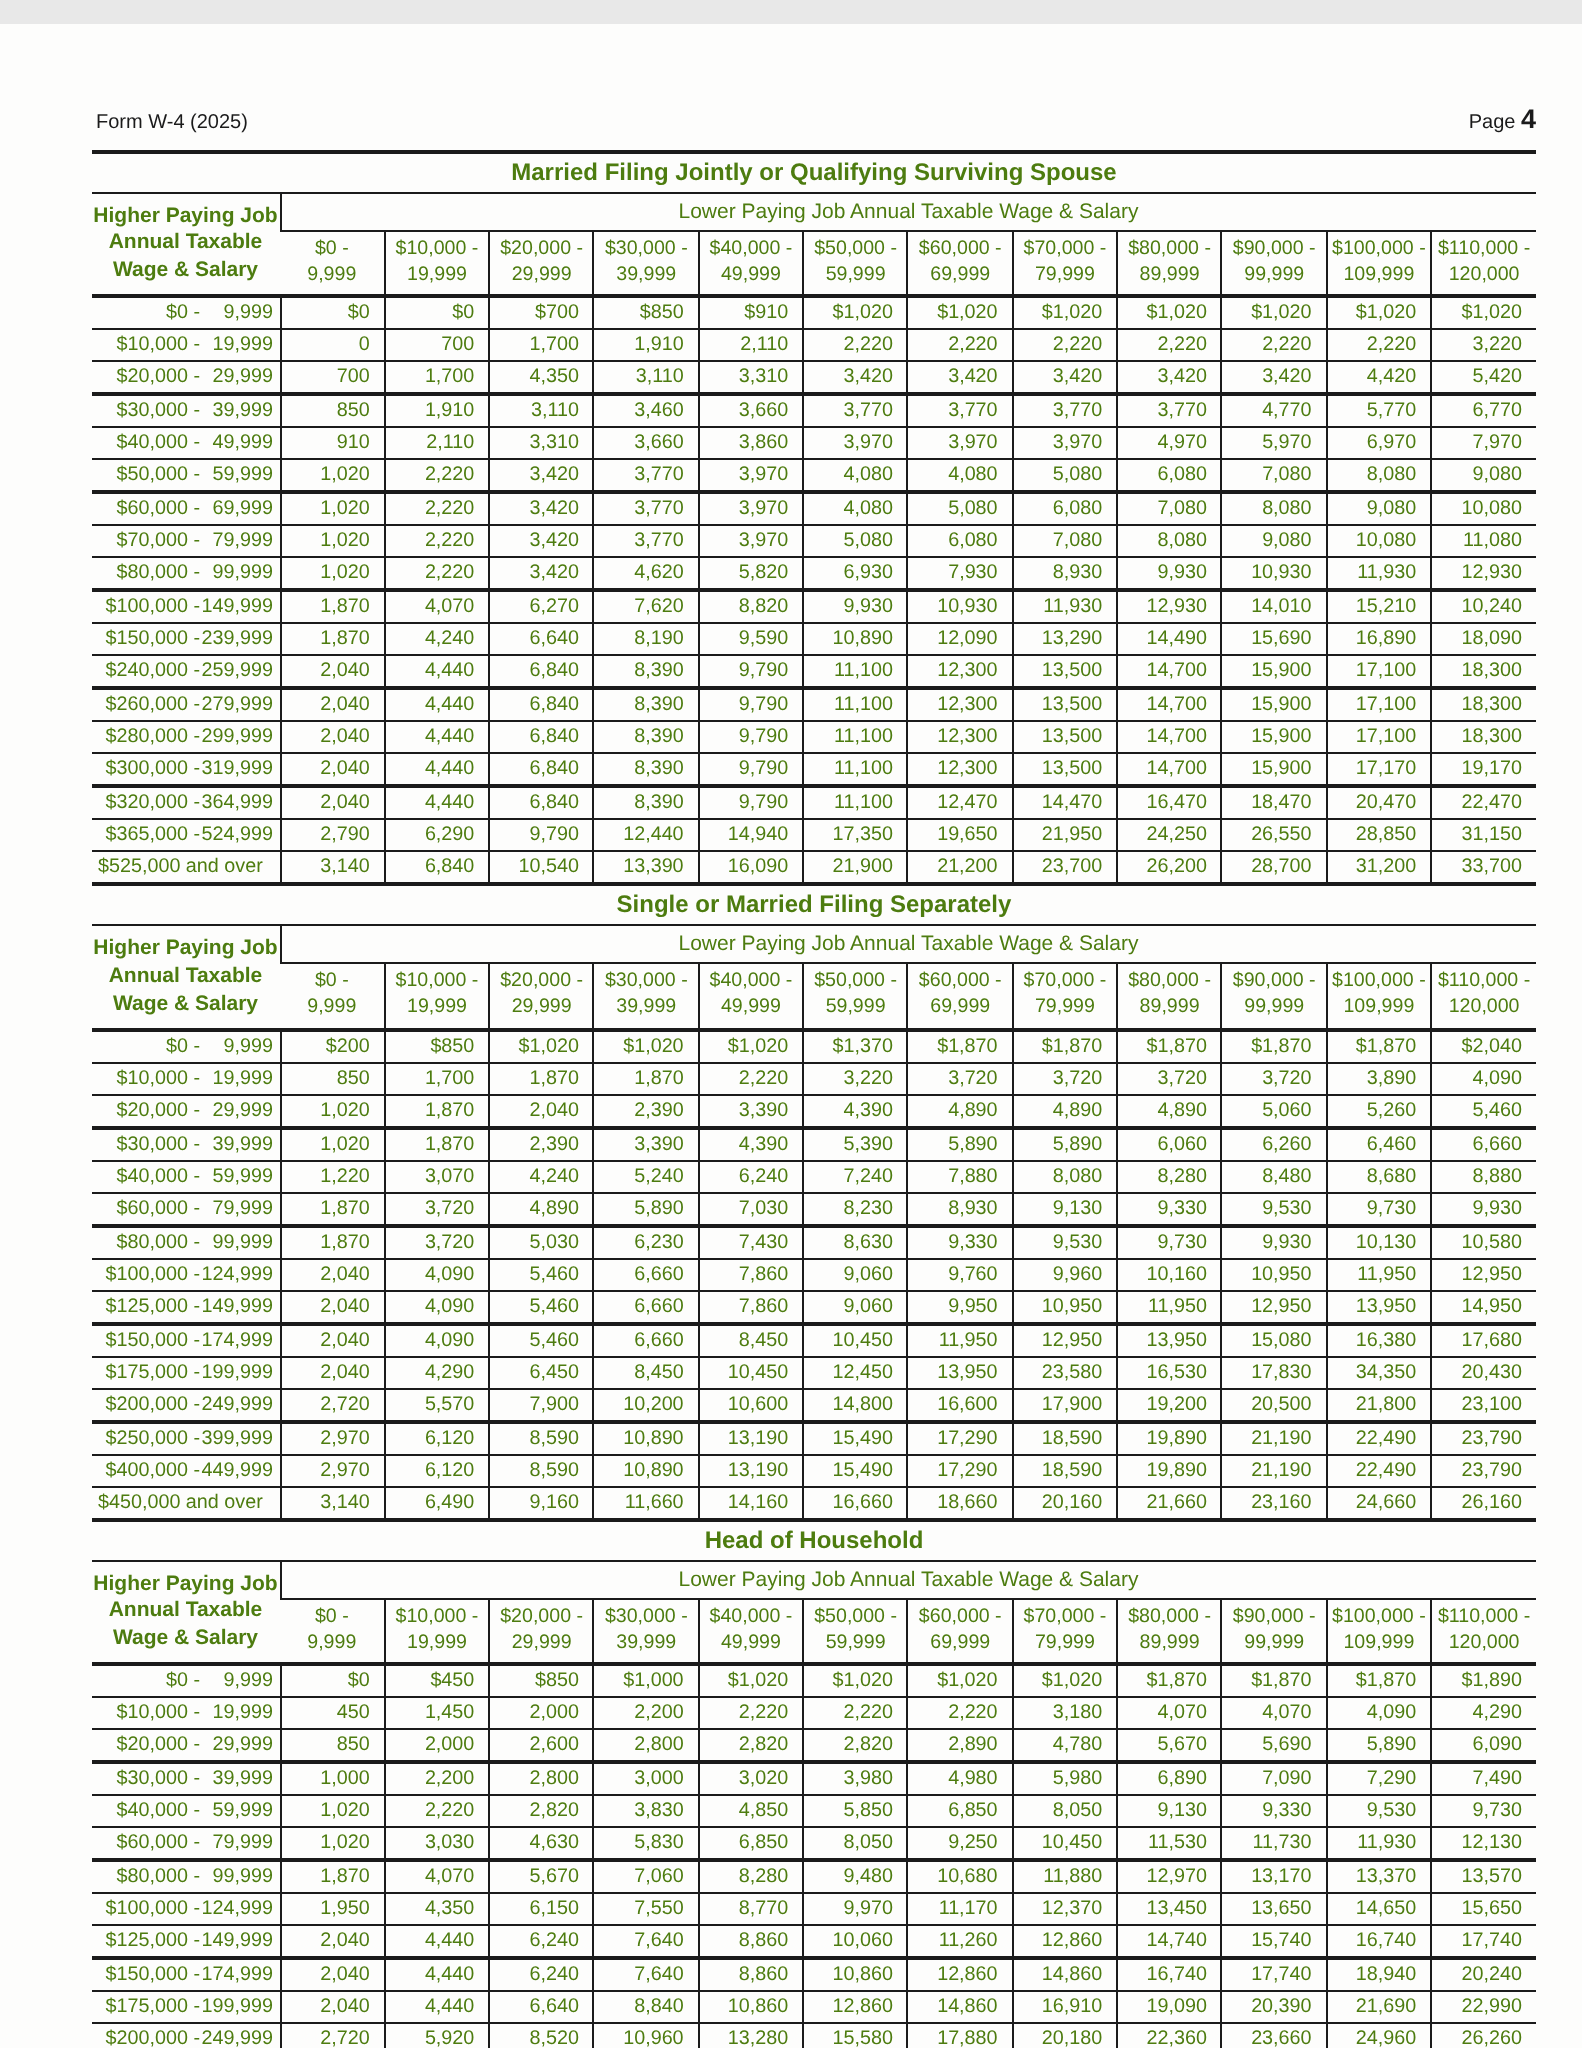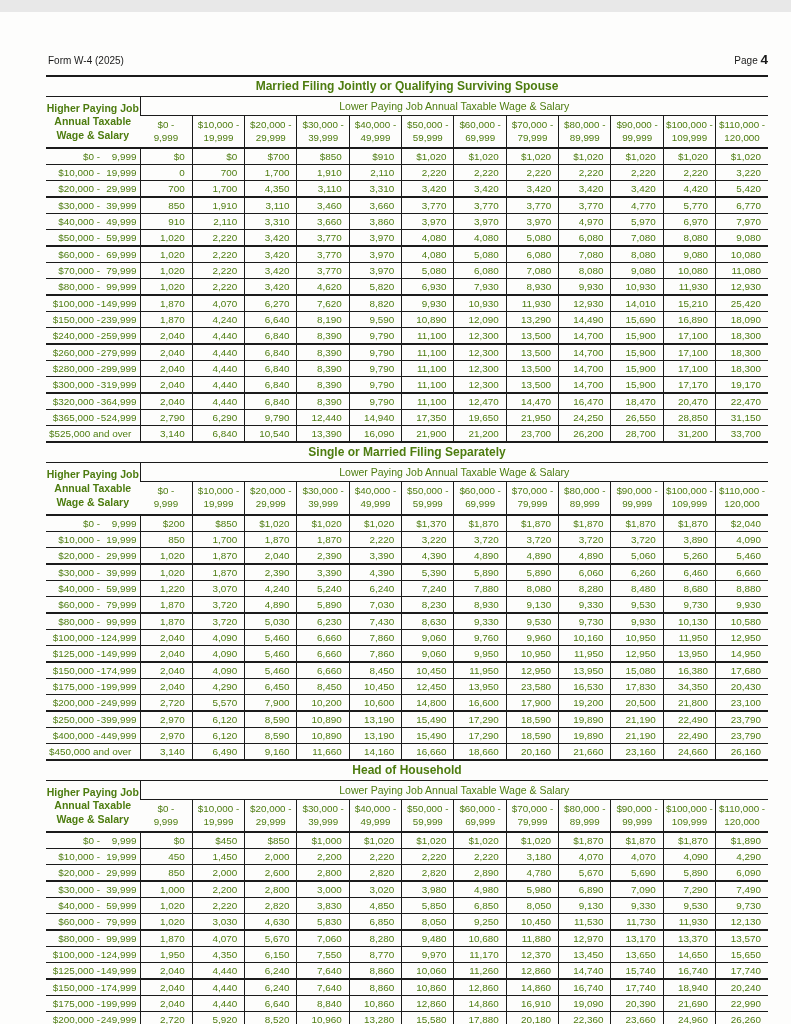--- a/index.html
+++ b/index.html
@@ -284,21 +284,21 @@
             <td>4,070</td>
             <td>6,270</td>
             <td>7,620</td>
             <td>8,820</td>
             <td>9,930</td>
             <td>10,930</td>
             <td>11,930</td>
             <td>12,930</td>
             <td>14,010</td>
             <td>15,210</td>
-            <td>25,420</td>
+            <td>10,240</td>
           </tr>
           <tr class="brow">
             <td class="label">
               <div class="lab">
                 <span class="lf">$150,000 -</span>
                 <span class="lt">239,999</span>
               </div>
             </td>
             <td>1,870</td>
             <td>4,240</td>

